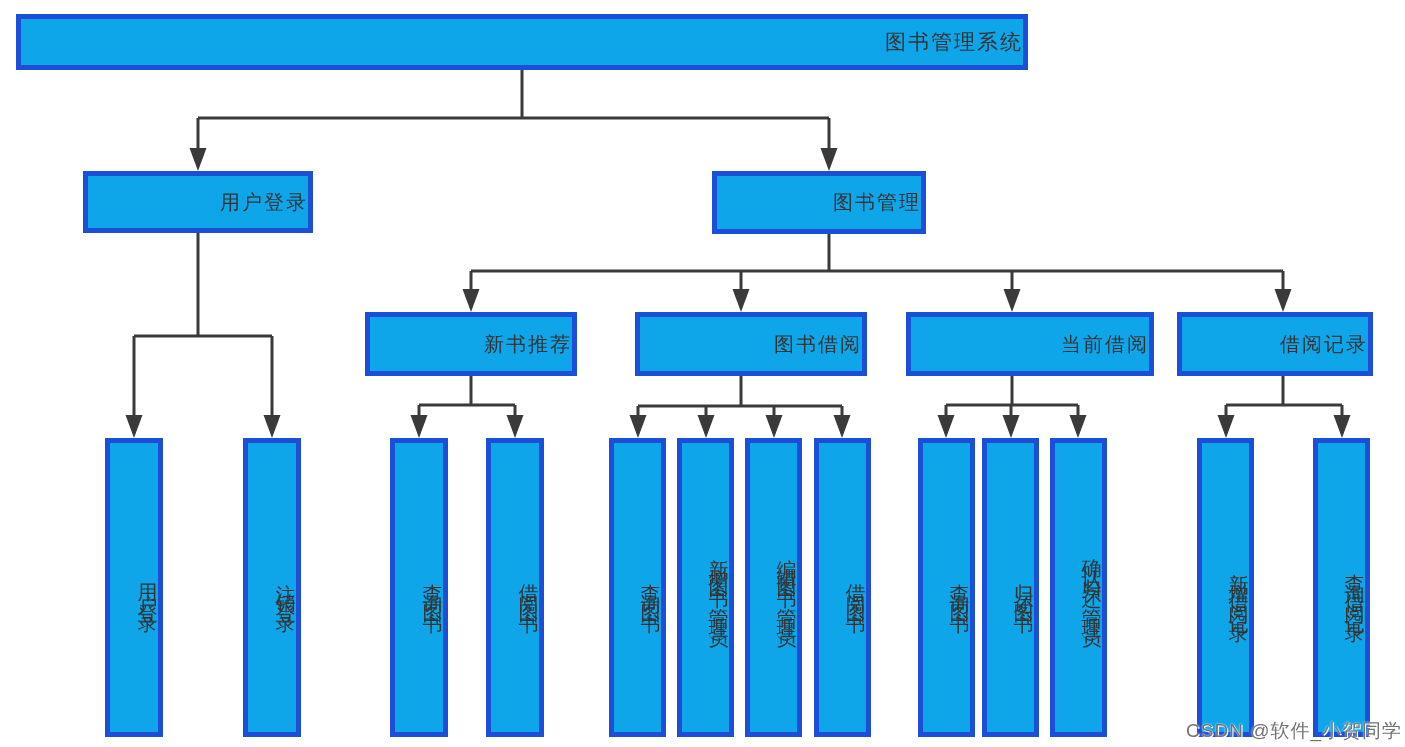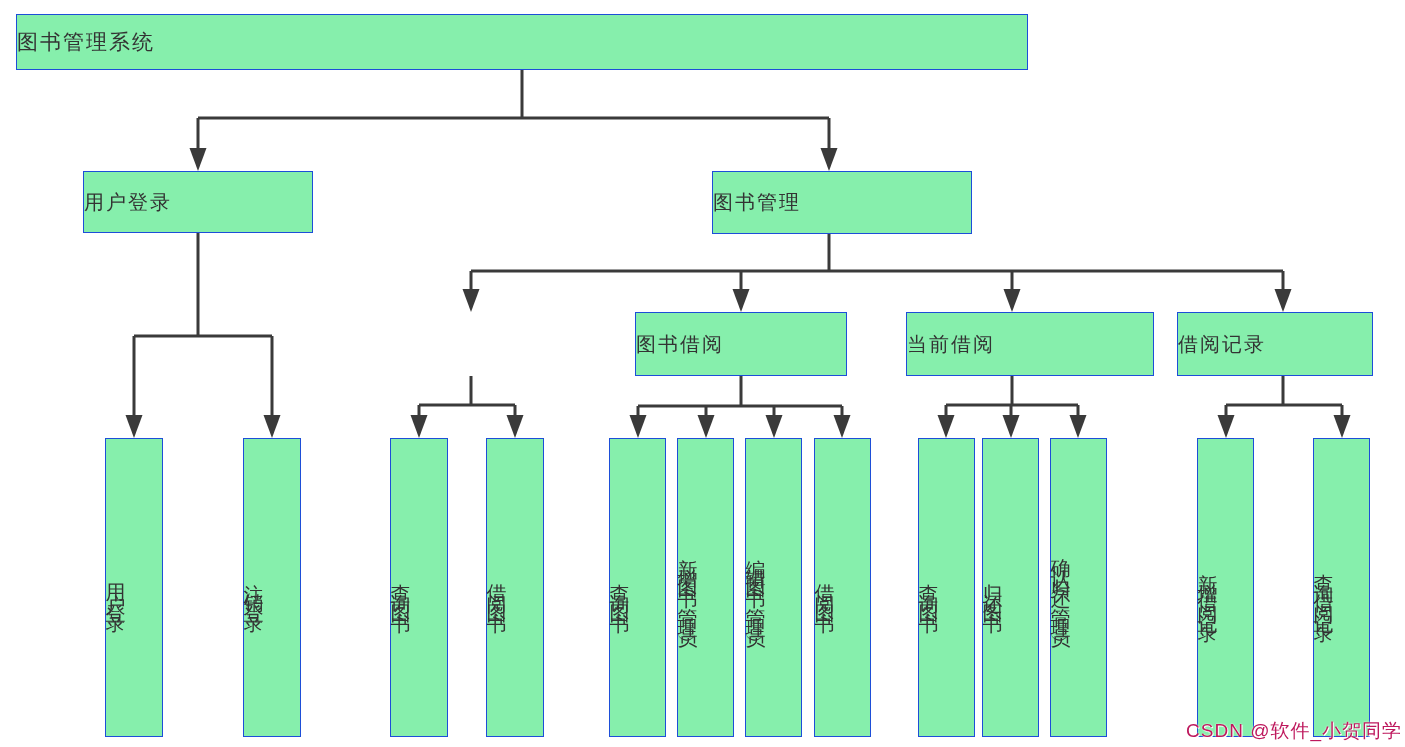--- a/index.html
+++ b/index.html
@@ -17,25 +17,25 @@
   }
   #wires {
     position: absolute;
     left: 0; top: 0;
     width: 1405px; height: 747px;
     pointer-events: none;
   }
   .box {
     position: absolute;
     box-sizing: border-box;
-    background: #86efac;
-    border: 1px solid #1d4ed8;
+    background: #0ea5e9;
+    border: 5px solid #1d4ed8;
     display: flex;
     align-items: center;
-    justify-content: flex-start;
+    justify-content: flex-end;
     color: #333333;
   }
   .hbox {
     font-size: 20px;
     letter-spacing: 2px;
   }
   .hbox.root {
     font-size: 21px;
   }
   .vbox span {
@@ -45,21 +45,21 @@
     letter-spacing: 10px;
     line-height: 1;
     color: #333333;
     white-space: nowrap;
   }
   .watermark {
     position: absolute;
     right: 3px;
     bottom: 3px;
     font-size: 19px;
-    color: #be185d;
+    color: #737373;
     text-shadow: 0 0 2px #ffffff, 1px 1px 0 #ffffff;
     letter-spacing: 1px;
     z-index: 5;
   }
 </style>
 </head>
 <body>
 
 <div id="stage">
 
@@ -103,25 +103,28 @@
     </g>
   </svg>
 
   <div class="box hbox root" style="left:16px; top:14px; width:1012px; height:56px;">
     <span>图书管理系统</span>
   </div>
 
   <div class="box hbox" style="left:83px; top:171px; width:230px; height:62px;">
     <span>用户登录</span>
   </div>
-  <div class="box hbox" style="left:712px; top:171px; width:260px; height:63px;">
+  <div class="box hbox" style="left:712px; top:171px; width:214px; height:63px;">
     <span>图书管理</span>
   </div>
 
-  <div class="box hbox" style="left:635px; top:312px; width:212px; height:64px;">
+  <div class="box hbox" style="left:365px; top:312px; width:212px; height:64px;">
+    <span>新书推荐</span>
+  </div>
+  <div class="box hbox" style="left:635px; top:312px; width:232px; height:64px;">
     <span>图书借阅</span>
   </div>
   <div class="box hbox" style="left:906px; top:312px; width:248px; height:64px;">
     <span>当前借阅</span>
   </div>
   <div class="box hbox" style="left:1177px; top:312px; width:196px; height:64px;">
     <span>借阅记录</span>
   </div>
 
   <div class="box vbox" style="left:105px; top:438px; width:58px; height:299px;">

